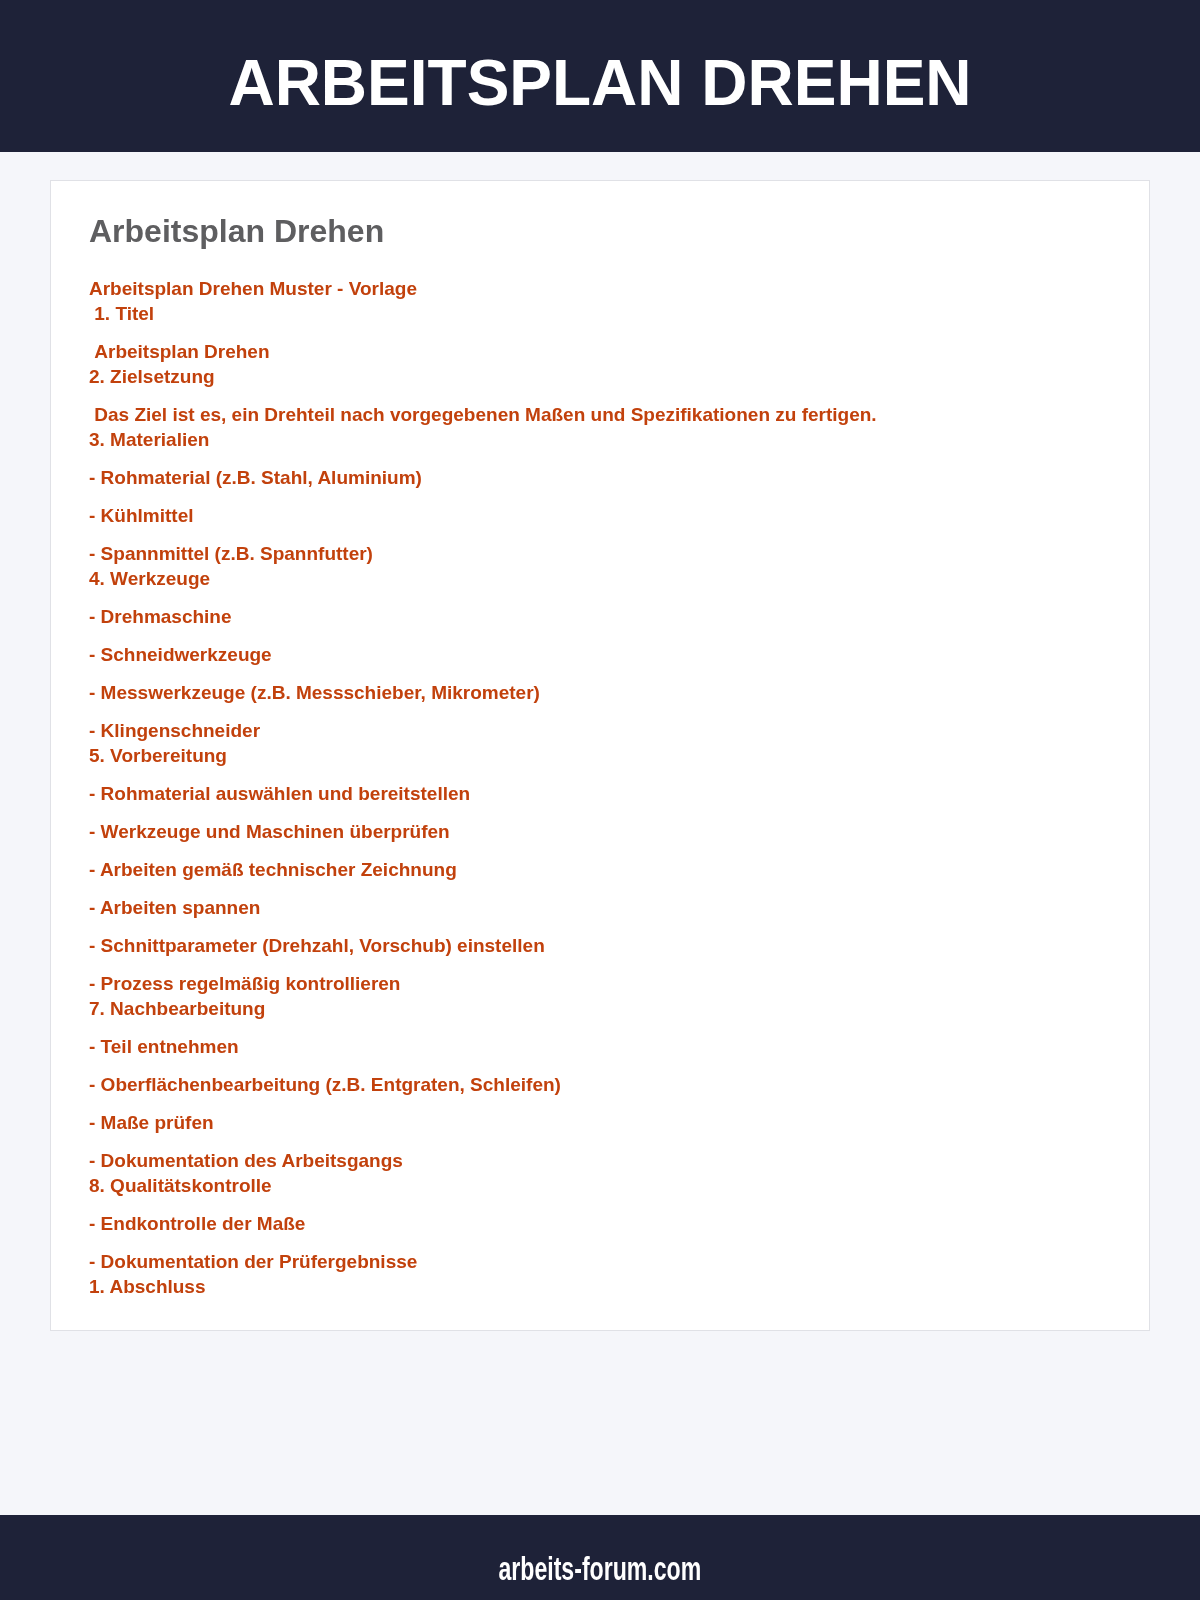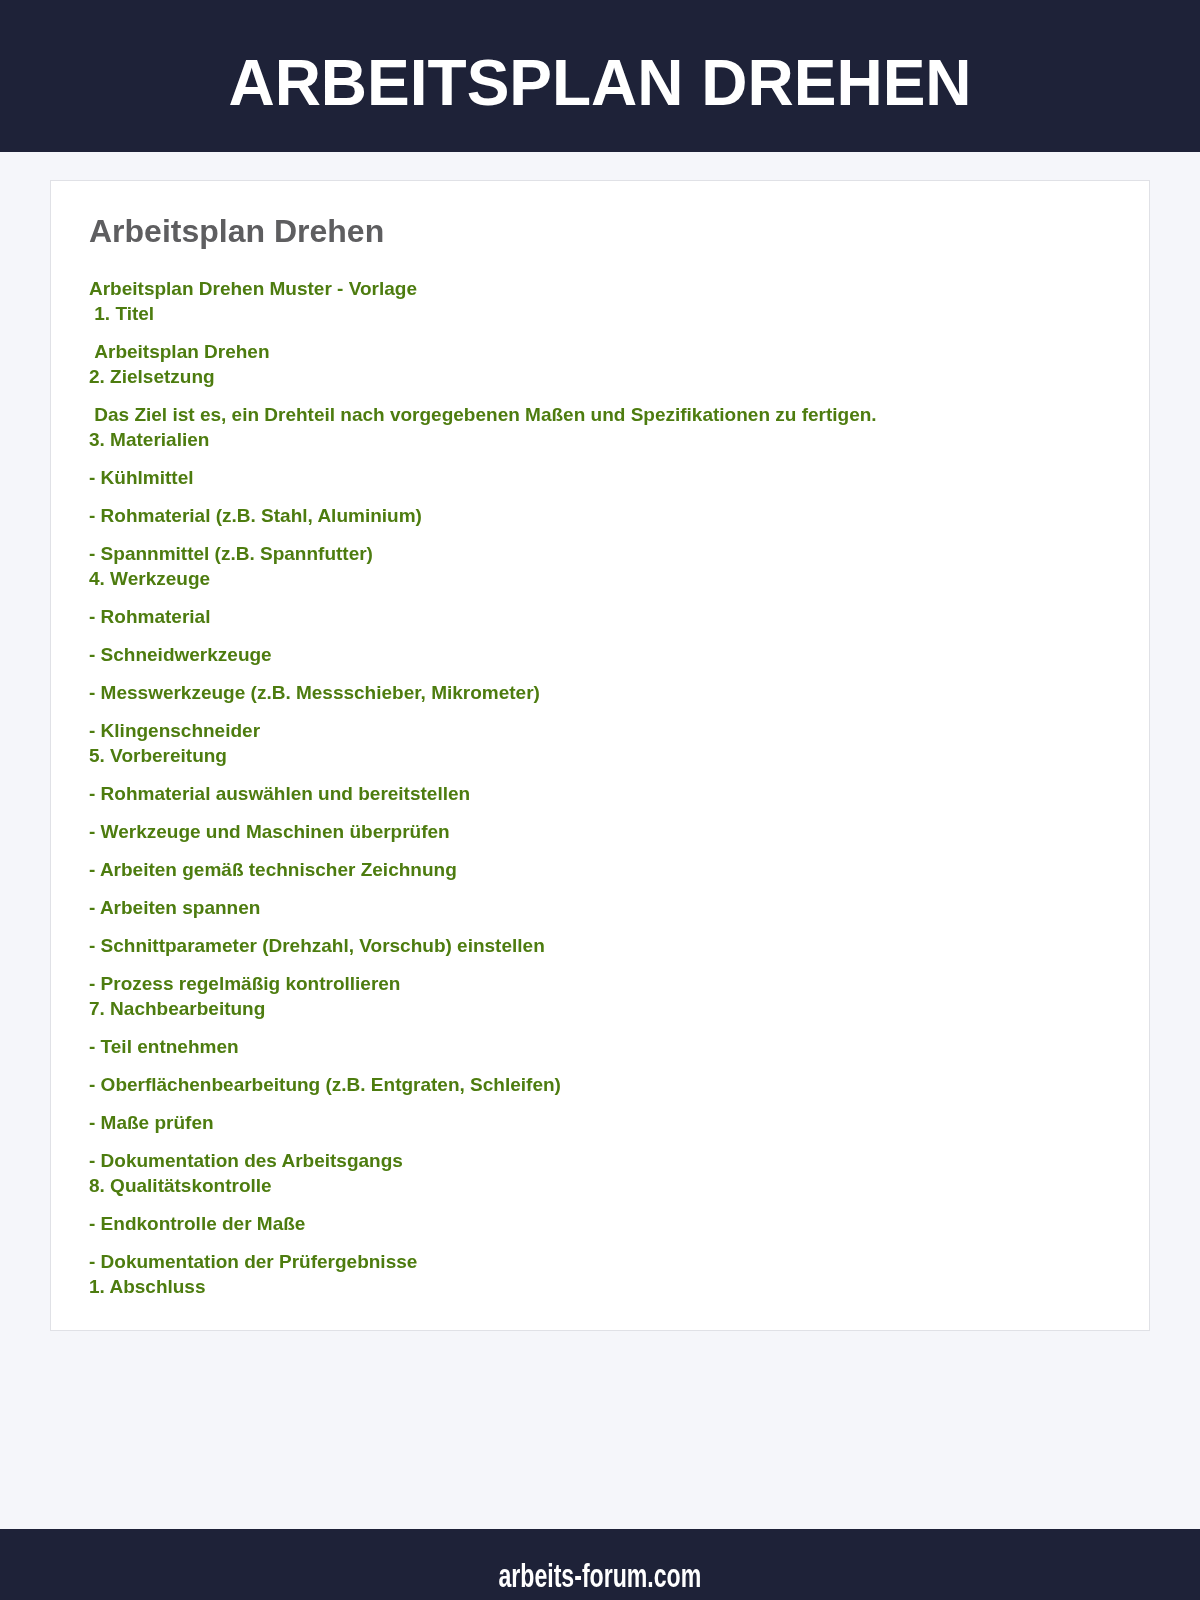--- a/index.html
+++ b/index.html
@@ -47,29 +47,29 @@
     font-size: 32px;
     line-height: 1.17;
     font-weight: 700;
     color: #5e5e60;
   }
   .work-plan-text p {
     margin: 0 0 13px 0;
     font-size: 19px;
     line-height: 25px;
     font-weight: 700;
-    color: #4d7c0f;
+    color: #c2410c;
     white-space: pre-wrap;
   }
 
   
   .site-footer {
     flex: none;
     background: #1e2238;
-    height: 71px;
+    height: 85px;
     display: flex;
     align-items: center;
     justify-content: center;
     padding-top: 22px;
   }
   .site-footer .site-name {
     color: #ffffff;
     font-size: 33px;
     font-weight: 700;
     display: inline-block;
@@ -89,25 +89,25 @@
   <article class="content-card">
     <h2>Arbeitsplan Drehen</h2>
     <div class="work-plan-text">
 
     <p>Arbeitsplan Drehen Muster - Vorlage
  1. Titel</p>
         <p> Arbeitsplan Drehen
 2. Zielsetzung</p>
         <p> Das Ziel ist es, ein Drehteil nach vorgegebenen Maßen und Spezifikationen zu fertigen.
 3. Materialien</p>
+        <p>- Rohmaterial (z.B. Stahl, Aluminium)</p>
         <p>- Kühlmittel</p>
-        <p>- Rohmaterial (z.B. Stahl, Aluminium)</p>
         <p>- Spannmittel (z.B. Spannfutter)
 4. Werkzeuge</p>
-        <p>- Rohmaterial</p>
+        <p>- Drehmaschine</p>
         <p>- Schneidwerkzeuge</p>
         <p>- Messwerkzeuge (z.B. Messschieber, Mikrometer)</p>
         <p>- Klingenschneider
 5. Vorbereitung</p>
         <p>- Rohmaterial auswählen und bereitstellen</p>
         <p>- Werkzeuge und Maschinen überprüfen</p>
         <p>- Arbeiten gemäß technischer Zeichnung</p>
         <p>- Arbeiten spannen</p>
         <p>- Schnittparameter (Drehzahl, Vorschub) einstellen</p>
         <p>- Prozess regelmäßig kontrollieren

